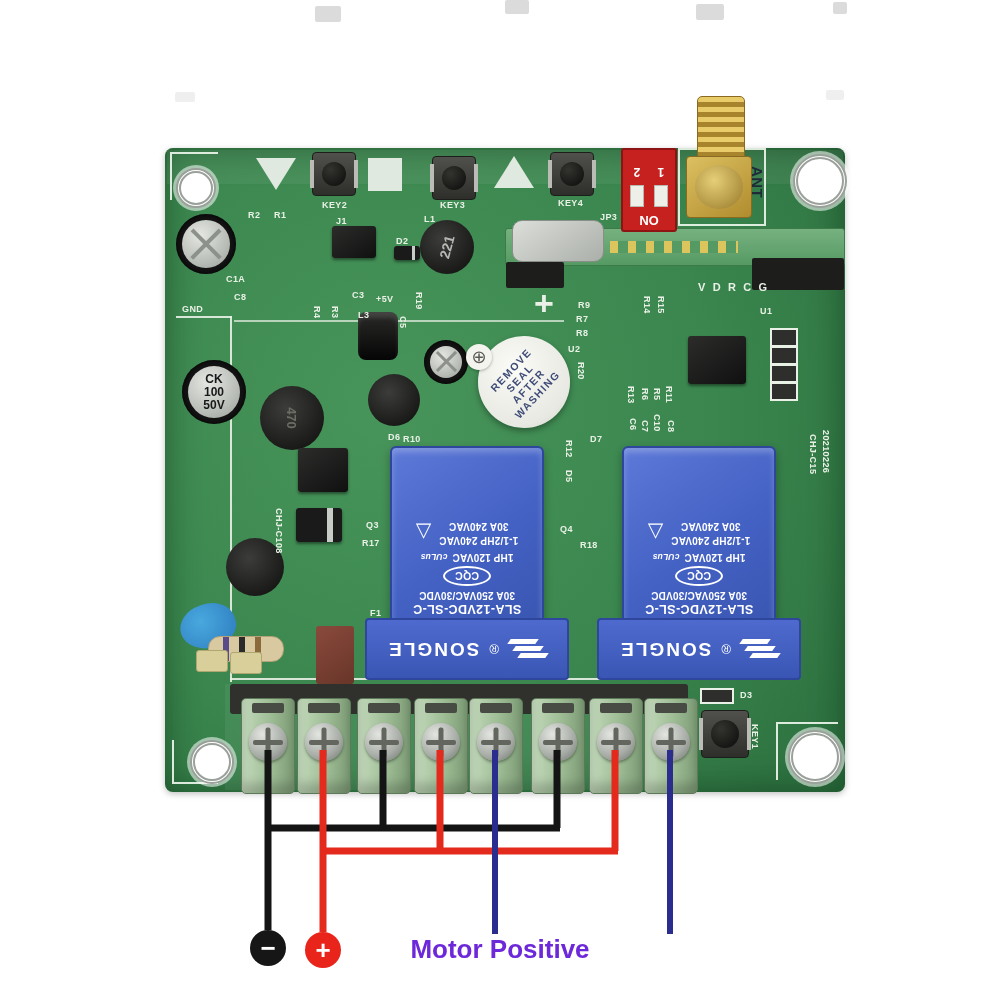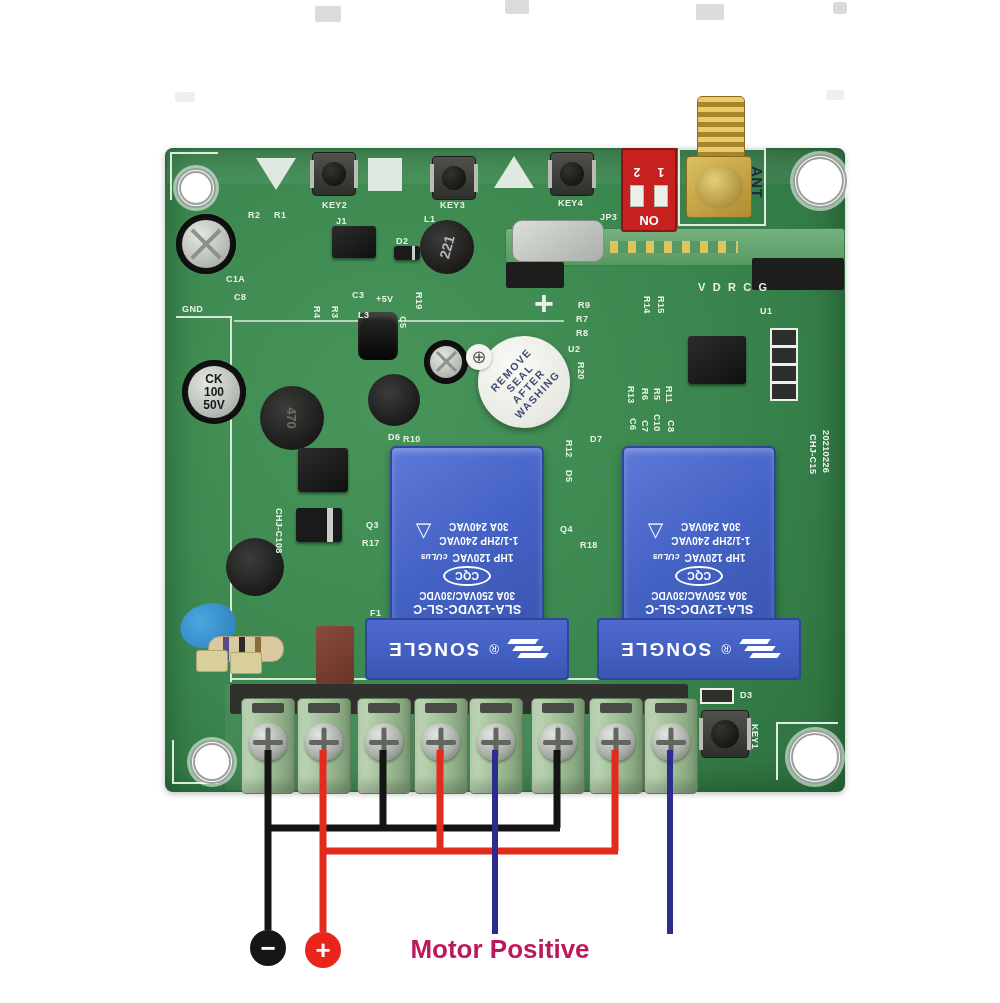--- a/index.html
+++ b/index.html
@@ -130,21 +130,21 @@
   .screw{position:absolute;left:7px;top:24px;width:38px;height:38px;border-radius:50%;
       background:radial-gradient(circle at 35% 30%,#e2e5e0,#a8aca6 60%,#6f746e);
       box-shadow:0 2px 3px rgba(0,0,0,.35);}
   .slot{position:absolute;left:4px;top:16.5px;width:30px;height:5px;background:#62665f;border-radius:2px;}
   .slot.b{transform:rotate(90deg);}
   .wires{position:absolute;left:0;top:0;z-index:5;pointer-events:none;}
   .capneg,.cappos{position:absolute;width:36px;height:36px;border-radius:50%;z-index:6;color:#fff;
       display:flex;align-items:center;justify-content:center;font-size:26px;font-weight:bold;}
   .capneg{left:250px;top:930px;background:#161616;}
   .cappos{left:305px;top:932px;background:#e8241b;}
-  .motor-label{position:absolute;font-size:26px;font-weight:bold;color:#be185d;z-index:6;
+  .motor-label{position:absolute;font-size:26px;font-weight:bold;color:#6d28d9;z-index:6;
       text-align:center;}
 </style>
 </head>
 <body>
 
 <div class="canvas">
 
   <div class="ghost" style="left:315px;top:6px;width:26px;height:16px;"></div>
   <div class="ghost" style="left:505px;top:0;width:24px;height:14px;"></div>
   <div class="ghost" style="left:696px;top:4px;width:28px;height:16px;"></div>

